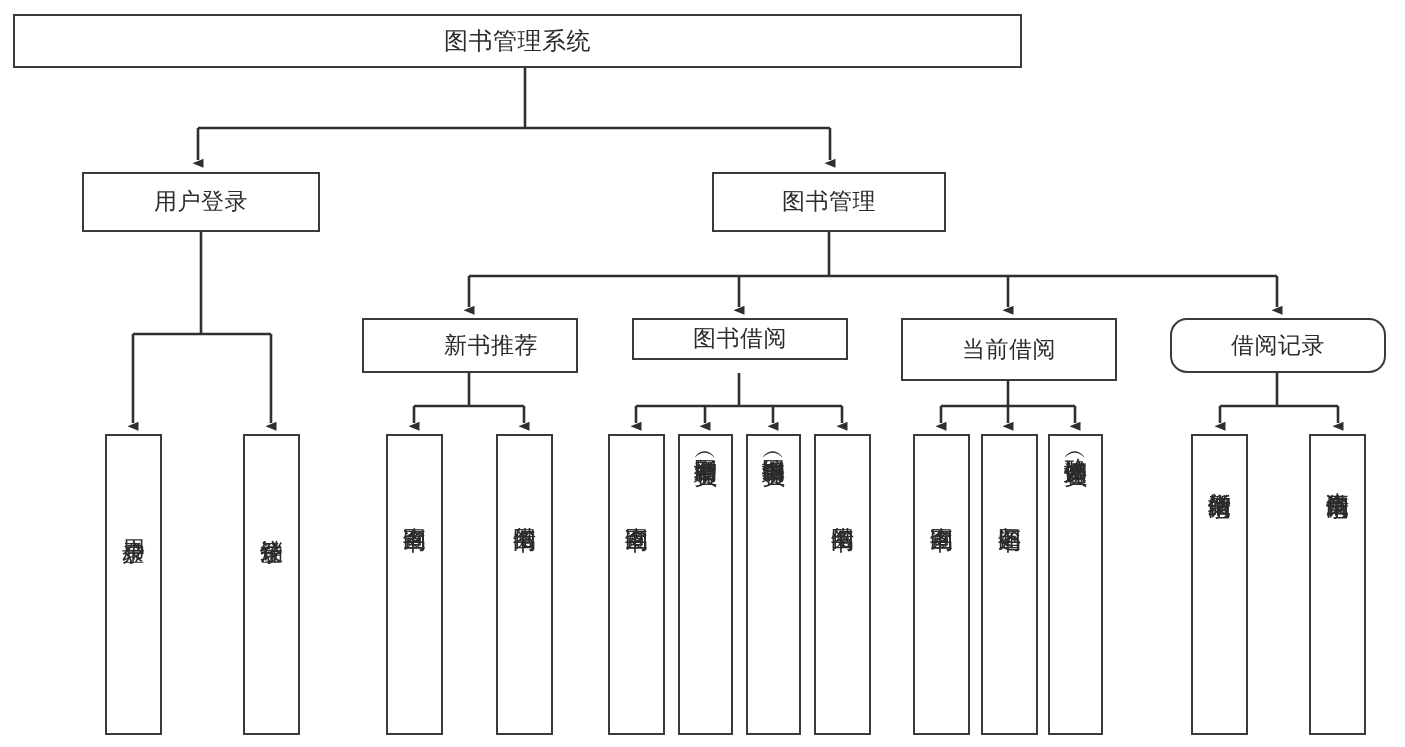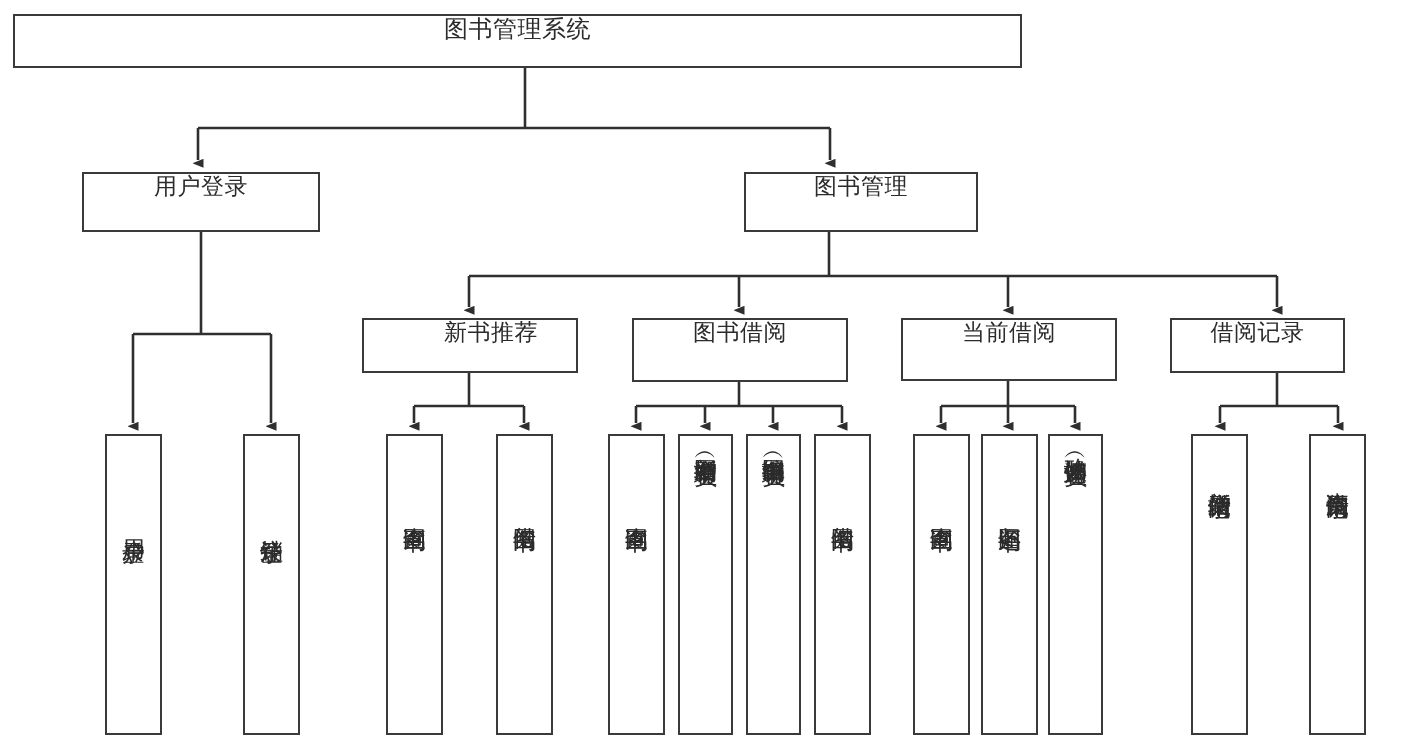--- a/index.html
+++ b/index.html
@@ -16,21 +16,21 @@
     height: 747px;
     background: #ffffff;
     overflow: hidden;
   }
   .node-box {
     position: absolute;
     box-sizing: border-box;
     border: 2.5px solid #3a3a3a;
     background: #ffffff;
     display: flex;
-    align-items: flex-start;
+    align-items: center;
     justify-content: center;
   }
   .node-label-h {
     font-size: 23px;
     color: #2b2b2b;
     line-height: 1.1;
     white-space: nowrap;
     letter-spacing: 0.5px;
   }
   .node-box.root .node-label-h { font-size: 24px; }
@@ -122,37 +122,37 @@
   </svg>
 
   <div class="node-box root" style="left:13px; top:14px; width:1009px; height:54px;">
     <span class="node-label-h">图书管理系统</span>
   </div>
 
   <div class="node-box" style="left:82px; top:172px; width:238px; height:60px;">
     <span class="node-label-h">用户登录</span>
   </div>
 
-  <div class="node-box" style="left:744px; top:172px; width:234px; height:60px;">
+  <div class="node-box" style="left:712px; top:172px; width:234px; height:60px;">
     <span class="node-label-h">图书管理</span>
   </div>
 
   <div class="node-box" style="left:362px; top:318px; width:216px; height:55px;padding-left:42px;">
     <span class="node-label-h">新书推荐</span>
   </div>
 
-  <div class="node-box" style="left:632px; top:318px; width:216px; height:64px;">
+  <div class="node-box" style="left:632px; top:318px; width:216px; height:42px;">
     <span class="node-label-h">图书借阅</span>
   </div>
 
   <div class="node-box" style="left:901px; top:318px; width:216px; height:63px;">
     <span class="node-label-h">当前借阅</span>
   </div>
 
-  <div class="node-box" style="left:1170px; top:318px; width:175px; height:55px;">
+  <div class="node-box" style="left:1170px; top:318px; width:216px; height:55px;border-radius:17px;">
     <span class="node-label-h">借阅记录</span>
   </div>
 
   <div class="node-box leaf" style="left:105px; top:434px; width:57px; height:301px;">
     <span class="node-label-v" style="margin-top:85px;">用户登录</span>
   </div>
 
   <div class="node-box leaf" style="left:243px; top:434px; width:57px; height:301px;">
     <span class="node-label-v" style="margin-top:85px;">注销登录</span>
   </div>

